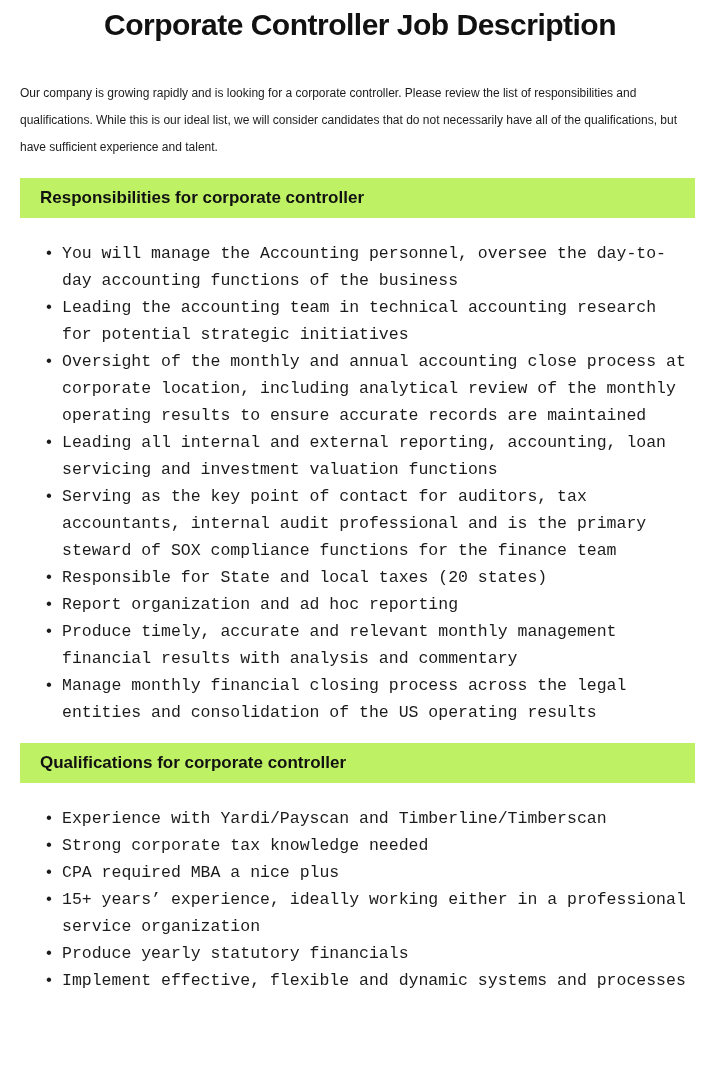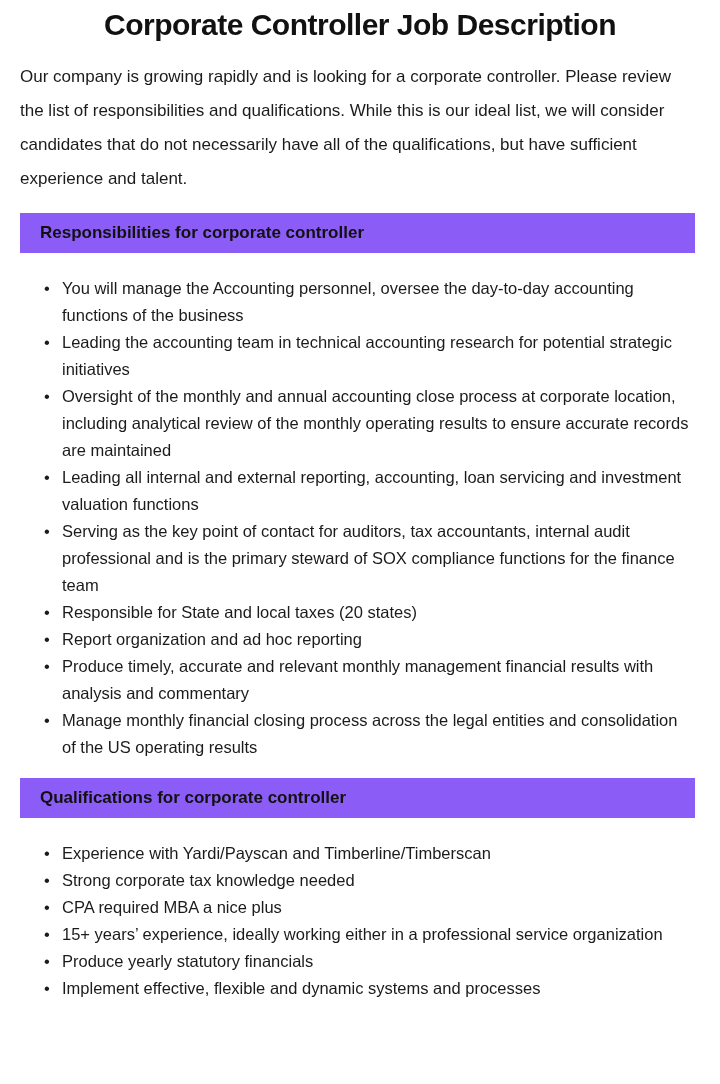--- a/index.html
+++ b/index.html
@@ -14,38 +14,39 @@
   .doc-title {
     text-align: center;
     font-size: 30px;
     line-height: 38px;
     font-weight: 700;
     letter-spacing: -0.5px;
     color: #111111;
     margin: 2px 10px 0 10px;
   }
   .intro {
-    margin: 16px 36px 0 20px;
-    font-size: 17px;
-    line-height: 34px;
+    margin: 36px 36px 0 20px;
+    font-size: 12px;
+    line-height: 27px;
   }
   .section-heading {
     margin: 17px 25px 0 20px;
-    background: #8b5cf6;
+    background: #bef264;
     color: #111111;
     font-size: 17px;
     font-weight: 700;
     line-height: 20px;
     padding: 10px 12px 10px 20px;
   }
   ul.bullets {
     list-style: none;
     margin: 22px 25px 16px 20px;
     font-size: 16.5px;
     line-height: 27px;
+    font-family: Liberation Mono, monospace;
   }
   ul.bullets li {
     position: relative;
     padding-left: 42px;
   }
   ul.bullets li::before {
     content: "\2022";
     position: absolute;
     left: 24px;
     top: 0;

